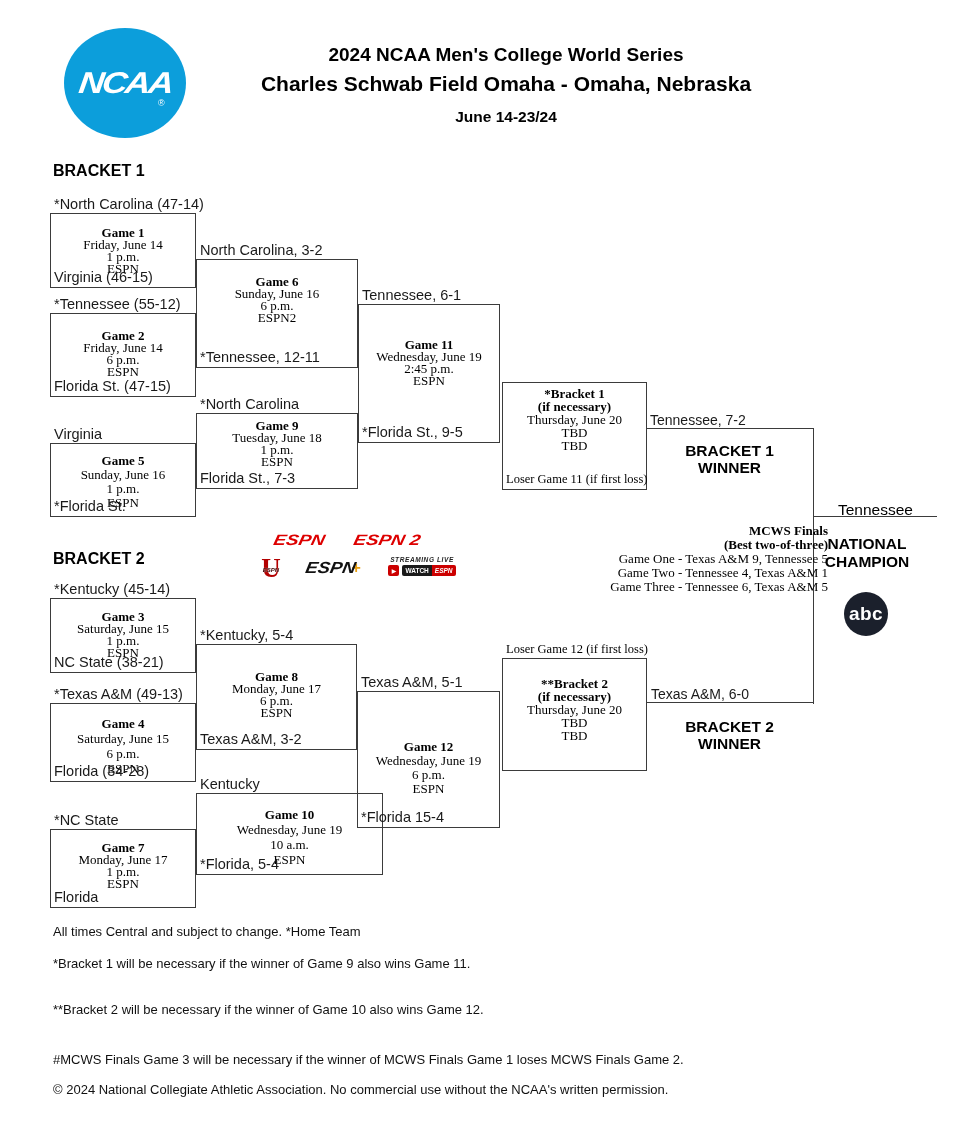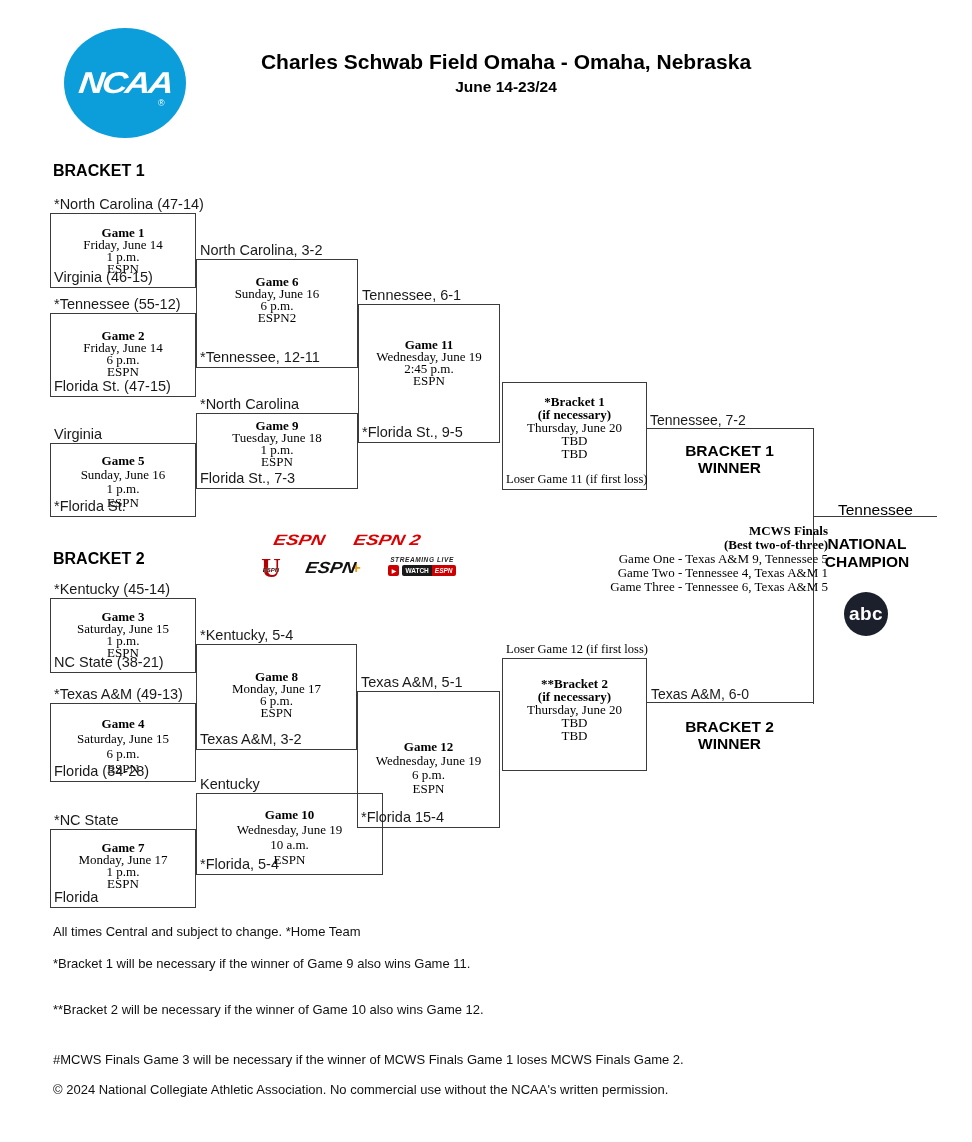--- a/index.html
+++ b/index.html
@@ -8,21 +8,21 @@
 
   
   .ncaa-ellipse{position:absolute;left:64px;top:28px;width:122px;height:110px;
         background:#0c9edb;border-radius:50%;display:flex;align-items:center;justify-content:center;}
   .ncaa-text{color:#fff;font-weight:900;font-style:italic;font-size:30px;letter-spacing:-2px;
         transform:scaleX(1.18) skewX(-6deg);}
   .ncaa-reg{position:absolute;left:94px;top:70px;font-size:9px;color:#fff;font-style:normal;}
   .hdr{position:absolute;left:40px;top:44px;width:932px;text-align:center;}
   .hdr-title{font-size:19px;font-weight:bold;}
   .hdr-sub{font-size:21px;font-weight:bold;margin-top:6px;}
-  .hdr-date{font-size:15.5px;font-weight:bold;margin-top:4px;}
+  .hdr-date{font-size:15.5px;font-weight:bold;margin-top:12px;}
 
   
   .sec-lbl{position:absolute;left:53px;font-size:16px;font-weight:bold;}
   .gbox{position:absolute;border:1.5px solid #3b3b3b;box-sizing:border-box;}
   .team{position:absolute;left:3px;font-size:14.5px;color:#1a1a1a;white-space:nowrap;}
   .team.above{bottom:100%;margin-bottom:2px;}
   .team.inside{bottom:2px;}
   .detail{position:absolute;left:-26px;right:-26px;text-align:center;
         font-family:"Liberation Serif",serif;font-size:13px;line-height:12px;color:#000;}
   .detail .b{font-weight:bold;}
@@ -75,20 +75,21 @@
 </head>
 <body>
 
 <div id="page">
 
   <div class="ncaa-ellipse">
     <span class="ncaa-text">NCAA</span>
     <span class="ncaa-reg">®</span>
   </div>
   <div class="hdr">
+    <div class="hdr-title">2024 NCAA Men's College World Series</div>
     <div class="hdr-sub">Charles Schwab Field Omaha - Omaha, Nebraska</div>
     <div class="hdr-date">June 14-23/24</div>
   </div>
 
   <div class="sec-lbl" style="top:162px">BRACKET 1</div>
   <div class="sec-lbl" style="top:550px">BRACKET 2</div>
 
   <div class="gbox" style="left:50px;top:213px;width:146px;height:75px">
     <div class="team above">*North Carolina (47-14)</div>
     <div class="detail" style="top:13px">
@@ -149,21 +150,21 @@
     <div class="detail" style="top:34px">
       <div class="b">Game 11</div>
       <div>Wednesday, June 19</div>
       <div>2:45 p.m.</div>
       <div>ESPN</div>
     </div>
     <div class="team inside">*Florida St., 9-5</div>
   </div>
 
   <div class="gbox" style="left:502px;top:382px;width:145px;height:108px">
-    <div class="detail lh13" style="top:12px">
+    <div class="detail lh13" style="top:4px">
       <div class="b">*Bracket 1</div>
       <div class="b">(if necessary)</div>
       <div>Thursday, June 20</div>
       <div>TBD</div>
       <div>TBD</div>
     </div>
     <div class="note inside-bottom">Loser Game 11 (if first loss)</div>
   </div>
 
   <div class="gbox" style="left:50px;top:598px;width:146px;height:75px">

